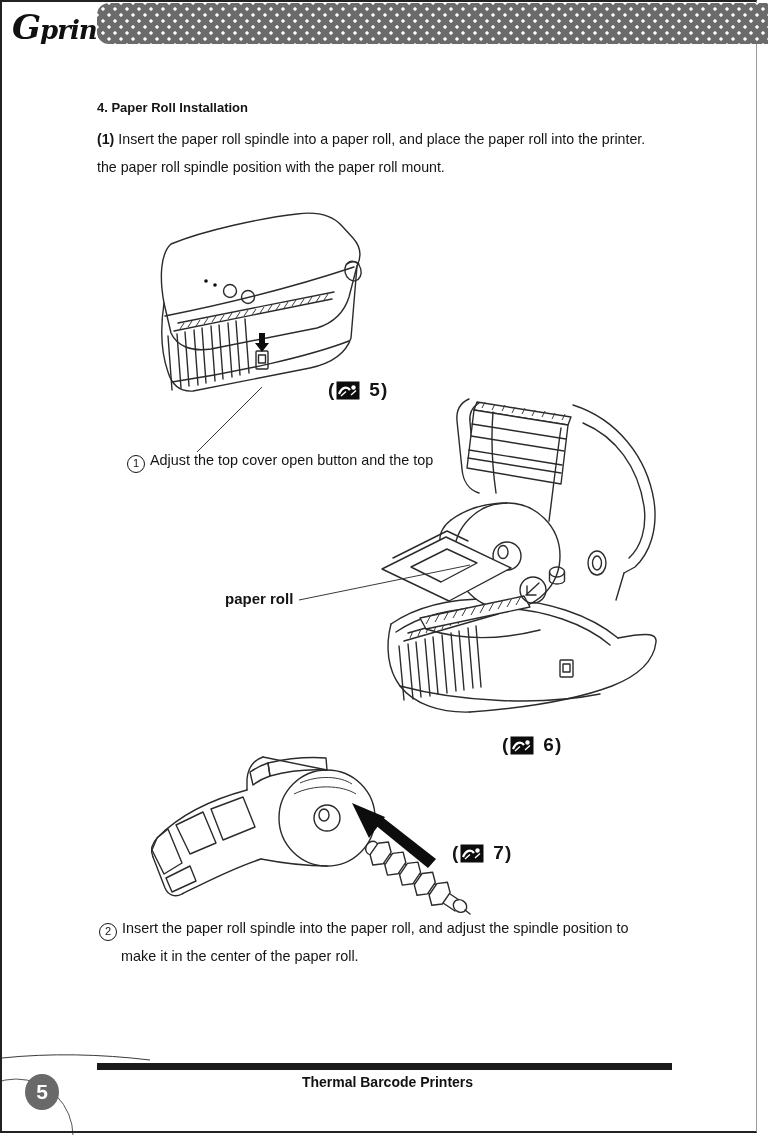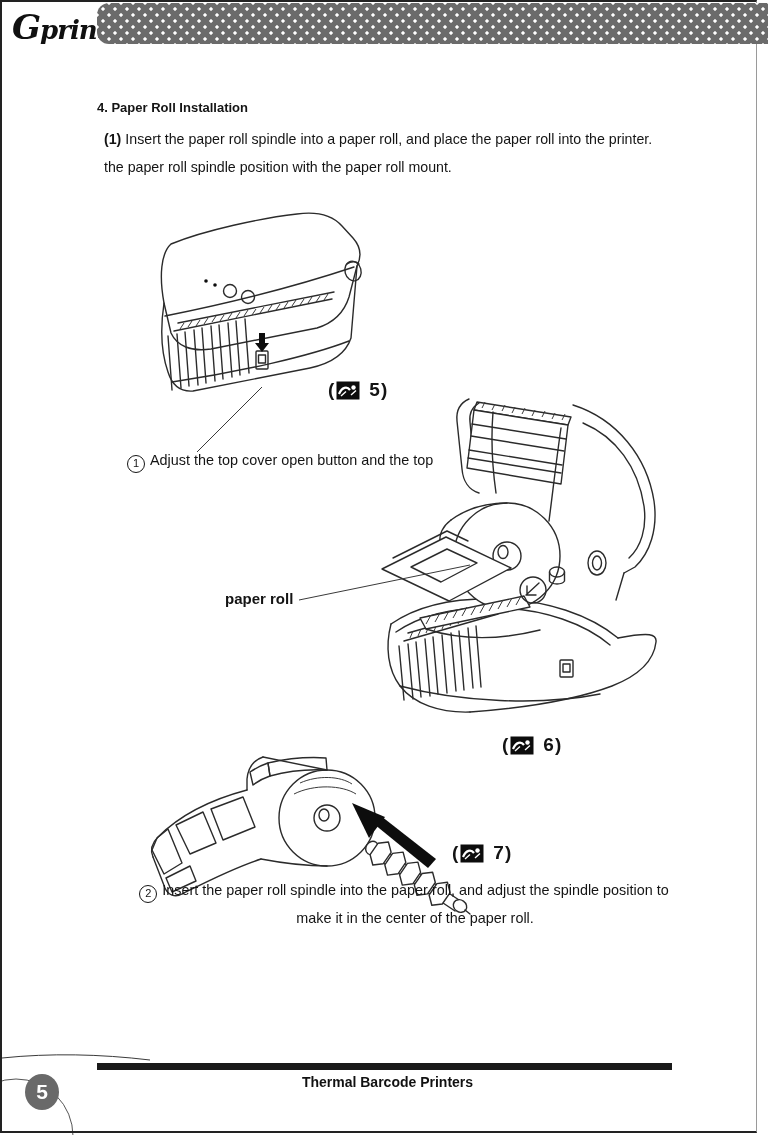--- a/index.html
+++ b/index.html
@@ -12,25 +12,25 @@
   #logo{position:absolute;left:12px;top:7px;font-family:"DejaVu Serif",serif;
         font-style:italic;font-weight:bold;font-size:26px;letter-spacing:-1px;color:#101010;}
   #logo::first-letter{font-size:34px;}
   #banner{position:absolute;left:97px;top:3px;width:671px;height:41px;
           border-radius:12px 0 0 12px;background-color:#6b6b6b;
           background-image:radial-gradient(circle,#fff 1.4px,rgba(255,255,255,0) 1.9px),
                            radial-gradient(circle,#fff 1.4px,rgba(255,255,255,0) 1.9px);
           background-size:12px 12px,12px 12px;background-position:0 0,6px 6px;}
   
   .sec-title{position:absolute;left:97px;top:100px;font-size:13px;font-weight:bold;}
-  #intro{position:absolute;left:104px;top:126px;width:600px;font-size:14.2px;line-height:27.5px;}
+  #intro{position:absolute;left:97px;top:126px;width:600px;font-size:14.2px;line-height:27.5px;}
   #intro .pfx{font-weight:bold;margin-right:4px;}
   .step{position:absolute;font-size:14.4px;line-height:28px;}
   #step1{left:127px;top:446px;width:360px;}
-  #step2{left:99px;top:876px;width:610px;text-align:center;}
+  #step2{left:99px;top:914px;width:610px;}
   .step .cont{padding-left:22px;}
   .marker{display:inline-flex;width:16px;height:16px;border:1.3px solid #161616;border-radius:50%;
           align-items:center;justify-content:center;font-size:11px;line-height:1;
           vertical-align:-2px;margin-right:5px;}
   #paper-roll-label{position:absolute;left:225px;top:590px;font-size:15px;font-weight:bold;}
   
   .fig-cap{position:absolute;font-size:19px;font-weight:bold;display:flex;align-items:center;}
   .fig-cap .num{margin-left:9px;margin-right:1px;}
   .fig-cap svg{margin-left:2px;}
   #cap5{left:328px;top:379px;}

